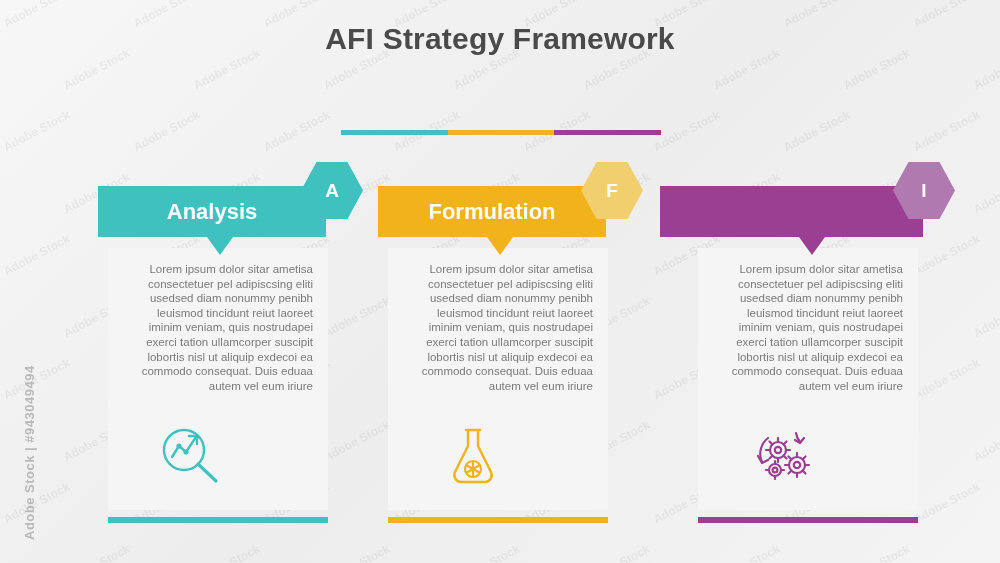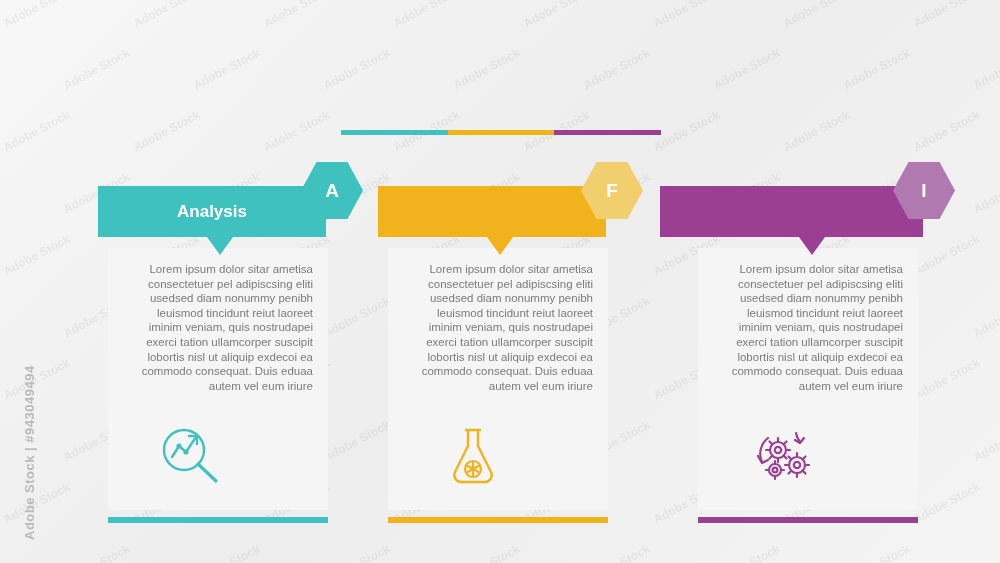--- a/index.html
+++ b/index.html
@@ -117,21 +117,21 @@
 
   .header-label {
     position: absolute;
     left: 0;
     top: 0;
     width: 228px;
     height: 64px;
     line-height: 51px;
     text-align: center;
     color: #ffffff;
-    font-size: 17px;
+    font-size: 22px;
     font-weight: bold;
   }
   .card.c2 .header-label { left: 35px; }
 
   .tail {
     position: absolute;
     top: 51px;
     left: 104px;
     width: 0;
     height: 0;
@@ -291,20 +291,21 @@
       <div class="wm-tile" style="left: 580px; top: 558px;">Adobe Stock</div>
       <div class="wm-tile" style="left: 710px; top: 558px;">Adobe Stock</div>
       <div class="wm-tile" style="left: 840px; top: 558px;">Adobe Stock</div>
       <div class="wm-tile" style="left: 970px; top: 558px;">Adobe Stock</div>
     </div>
 
   <div class="wm-left">
     <span>Adobe Stock | #943049494</span>
   </div>
 
+  <div class="title">AFI Strategy Framework</div>
 
   <div class="toprule">
     <div style="background: rgb(63, 193, 192);"></div>
     <div style="background: rgb(242, 178, 28);"></div>
     <div style="background: rgb(155, 63, 146);"></div>
   </div>
 
   <div class="card c0">
     <div class="shoulder" style="left: -5px; width: 6px; background: rgb(63, 193, 192);"></div>
     <div class="body-panel"></div>
@@ -329,20 +330,21 @@
       </svg>
     </div>
     <div class="bottom-rule" style="background: rgb(63, 193, 192);"></div>
   </div>
 
   <div class="card c1">
     <div class="shoulder" style="left: -5px; width: 6px; background: rgb(242, 178, 28);"></div>
     <div class="body-panel"></div>
     <div class="header-bar" style="background: rgb(242, 178, 28); left: -5px; width: 228px;"></div>
     <div class="tail" style="border-top-color: rgb(242, 178, 28);"></div>
+    <div class="header-label" style="left: -5px;">Formulation</div>
     <div class="hex">
       <svg width="62" height="57" viewBox="0 0 62 57">
         <polygon points="15.5,0 46.5,0 62,28.5 46.5,57 15.5,57 0,28.5" fill="#f2cf6e"></polygon>
       </svg>
       <div class="hexletter">F</div>
     </div>
     <div class="desc">Lorem ipsum dolor sitar ametisa consectetuer pel adipiscsing eliti usedsed diam nonummy penibh leuismod tincidunt reiut laoreet iminim veniam, quis nostrudapei exerci tation ullamcorper suscipit lobortis nisl ut aliquip exdecoi ea commodo consequat. Duis eduaa autem vel eum iriure</div>
     <div class="icon-wrap">
       <svg width="70" height="62" viewBox="0 0 70 62">
         <path d="M28 6 L42 6 M30 6 L30 22 L17 48 a7 7 0 0 0 6 10 L47 58 a7 7 0 0 0 6 -10 L40 22 L40 6" fill="none" stroke="#f2b21c" stroke-width="2.4" stroke-linecap="round" stroke-linejoin="round"></path>

